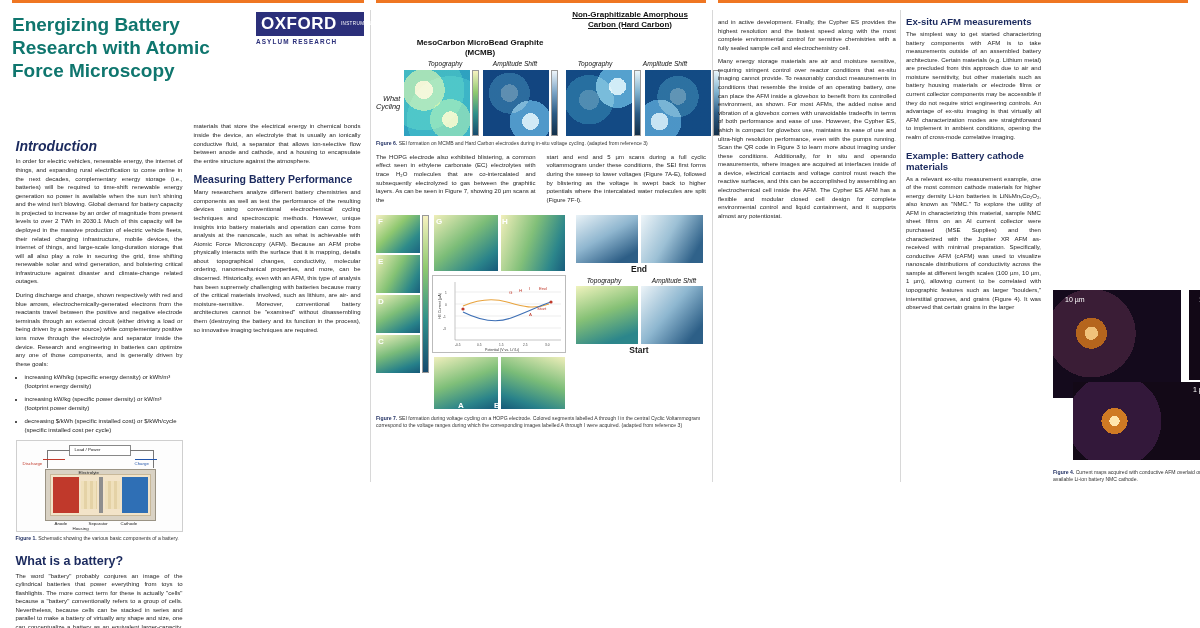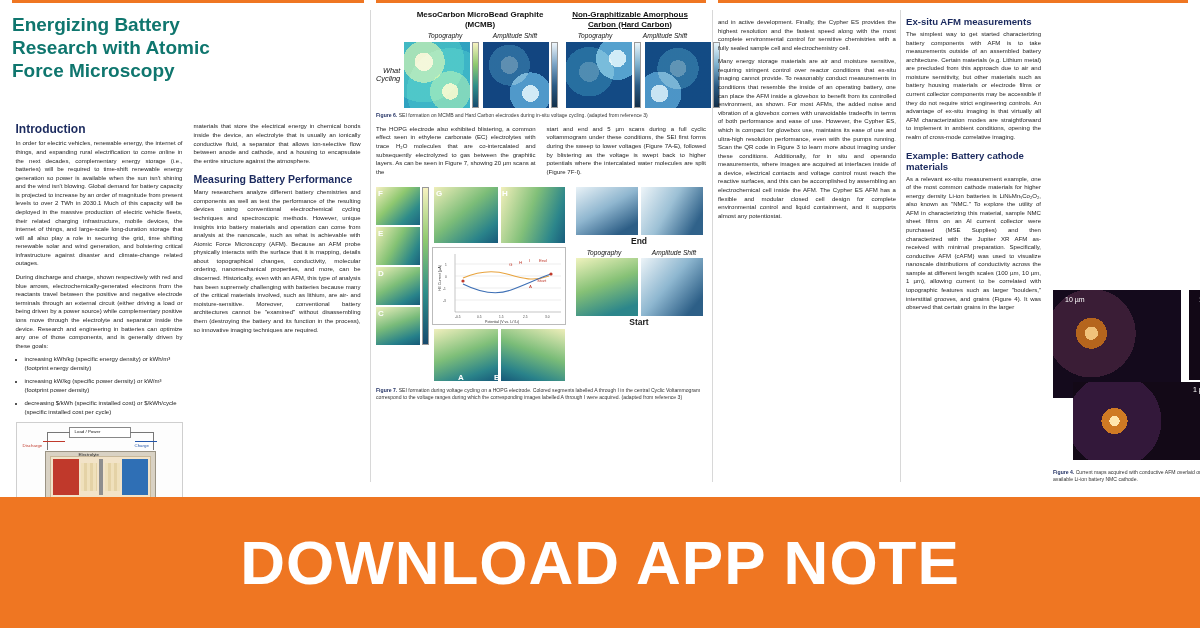--- a/index.html
+++ b/index.html
@@ -95,26 +95,33 @@
   <div class="rule" style="left:718px;width:470px;"></div>
 
   <div class="vsep" style="left:370px;height:472px;"></div>
   <div class="vsep" style="left:712px;height:472px;"></div>
   <div class="vsep" style="left:900px;height:472px;"></div>
 
   <div class="col" id="col1">
 
     <div class="title">Energizing Battery Research with Atomic Force Microscopy</div>
 
+    <div class="oxford-logo">
+      <div class="ox-box">
+        <div class="ox-ox">OXFORD</div>
+        <div class="ox-instr">INSTRUMENTS</div>
+      </div>
+      <div class="ox-sub">ASYLUM RESEARCH</div>
+    </div>
 
     <div style="margin-top:40px;">
       <div class="twocol">
 
         <div>
-          <div class="h3" style="font-size:12px;margin-top:0;">Introduction</div>
+          <div class="h3" style="font-size:14px;margin-top:16px;font-style:italic;">Introduction</div>
           <div class="body">
             <p>In order for electric vehicles, renewable energy, the internet of things, and expanding rural electrification to come online in the next decades, complementary energy storage (i.e., batteries) will be required to time-shift renewable energy generation so power is available when the sun isn't shining and the wind isn't blowing. Global demand for battery capacity is projected to increase by an order of magnitude from present levels to over 2 TWh in 2030.1 Much of this capacity will be deployed in the massive production of electric vehicle fleets, their related charging infrastructure, mobile devices, the internet of things, and large-scale long-duration storage that will all also play a role in securing the grid, time shifting renewable solar and wind generation, and bolstering critical infrastructure against disaster and climate-change related outages.</p>
             <p>During discharge and charge, shown respectively with red and blue arrows, electrochemically-generated electrons from the reactants travel between the positive and negative electrode terminals through an external circuit (either driving a load or being driven by a power source) while complementary positive ions move through the electrolyte and separator inside the device. Research and engineering in batteries can optimize any one of those components, and is generally driven by these goals:</p>
           </div>
           <ul class="bullets">
             <li>increasing kWh/kg (specific energy density) or kWh/m³ (footprint energy density)</li>
             <li>increasing kW/kg (specific power density) or kW/m³ (footprint power density)</li>
             <li>decreasing $/kWh (specific installed cost) or $/kWh/cycle (specific installed cost per cycle)</li>
           </ul>
 
@@ -170,21 +177,21 @@
             <p>Many researchers analyze different battery chemistries and components as well as test the performance of the resulting devices using conventional electrochemical cycling techniques and spectroscopic methods. However, unique insights into battery materials and operation can come from analysis at the nanoscale, such as what is achievable with Atomic Force Microscopy (AFM). Because an AFM probe physically interacts with the surface that it is mapping, details about topographical changes, conductivity, molecular ordering, nanomechanical properties, and more, can be discerned. Historically, even with an AFM, this type of analysis has been supremely challenging with batteries because many of the critical materials involved, such as lithium, are air- and moisture-sensitive. Moreover, conventional battery architectures cannot be "examined" without disassembling them (destroying the battery and its function in the process), so innovative imaging techniques are required.</p>
           </div>
         </div>
       </div>
     </div>
   </div>
 
   <div class="col" id="col2">
 
     <div style="display:flex;gap:10px;margin-left:34px;">
-      <div style="width:140px;">
+      <div style="width:140px;margin-top:28px;">
         <div class="panelhead">MesoCarbon MicroBead Graphite (MCMB)</div>
       </div>
       <div style="width:140px;text-decoration:underline;">
         <div class="panelhead">Non-Graphitizable Amorphous Carbon (Hard Carbon)</div>
       </div>
     </div>
 
     <div style="display:flex;gap:10px;margin-left:34px;margin-top:3px;">
       <div style="width:140px;display:flex;">
         <div class="subhead" style="width:70px;">Topography</div>
@@ -372,17 +379,14 @@
 
         </div>
 
         <div class="cap" style="width:272px;margin-top:4px;">
           <b>Figure 4.</b><span> Current maps acquired with conductive AFM overlaid on a 3D rendering of topography of a commercially available Li-ion battery NMC cathode.</span>
         </div>
       </div>
     </div>
   </div>
 
-  <div class="banner">
-    <span>DOWNLOAD APP NOTE</span>
-  </div>
 
 </div>
 
 </body></html>

